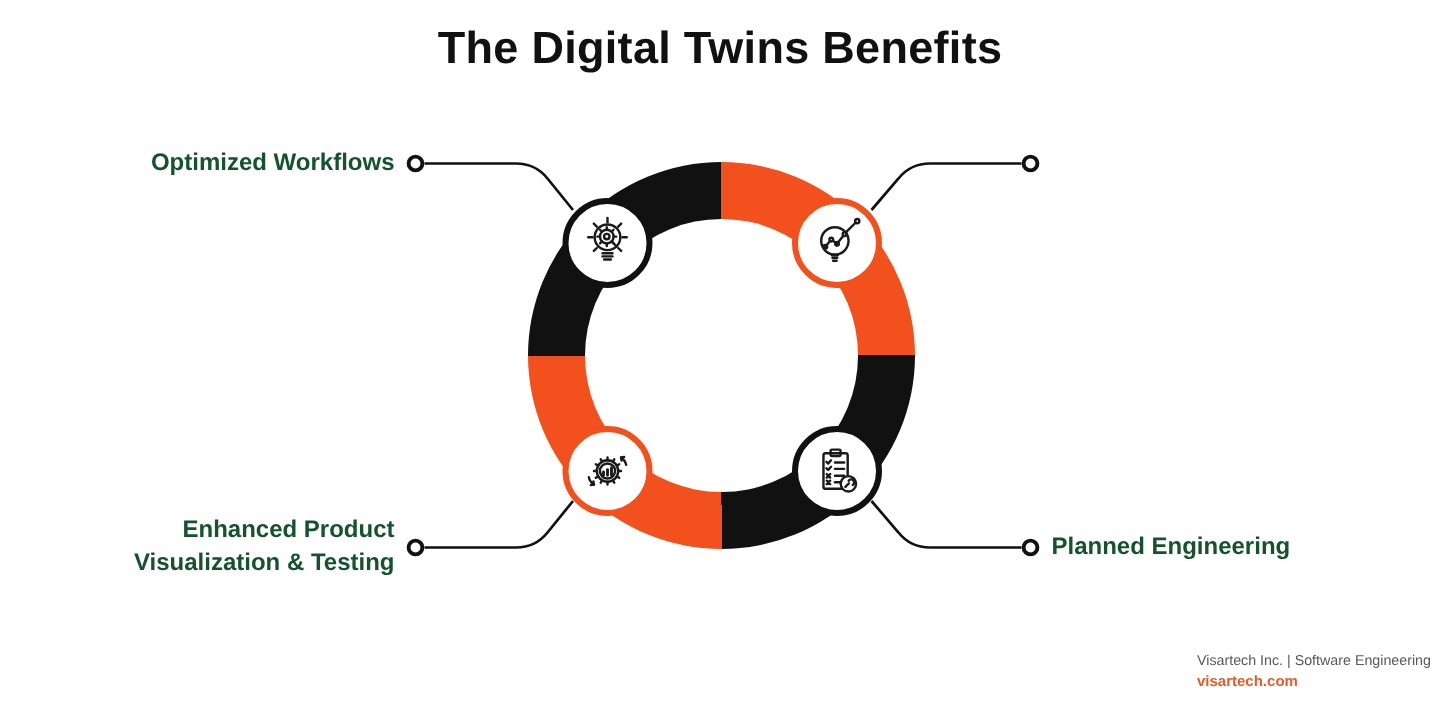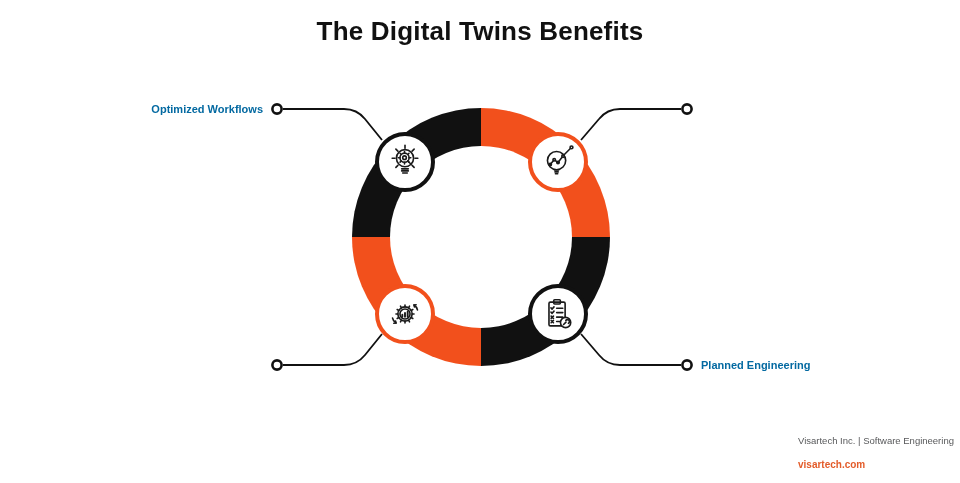--- a/index.html
+++ b/index.html
@@ -3,21 +3,21 @@
 <meta charset="utf-8">
 <style>
   html,body{margin:0;padding:0;}
   body{
     width:960px;height:483px;background:#ffffff;position:relative;overflow:hidden;
     font-family:"Liberation Sans","DejaVu Sans",sans-serif;color:#1a1a1a;
   }
   .stage{position:absolute;inset:0;}
   .title{
     position:absolute;top:16px;left:0;width:960px;text-align:center;
-    font-size:26px;font-weight:700;color:#111;letter-spacing:.2px;
+    font-size:30px;font-weight:700;color:#111;letter-spacing:.2px;
   }
   
   .donut{
     position:absolute;left:352px;top:108px;width:258px;height:258px;border-radius:50%;
     background:conic-gradient(#F2501C 0deg 90deg,#111111 90deg 180deg,#F2501C 180deg 270deg,#111111 270deg 360deg);
   }
   .donut-hole{
     position:absolute;left:38px;top:38px;width:182px;height:182px;border-radius:50%;background:#ffffff;
   }
   
@@ -26,28 +26,28 @@
   .badge{
     position:absolute;width:52px;height:52px;border-radius:50%;background:#fff;
     display:flex;align-items:center;justify-content:center;box-sizing:content-box;
   }
   .badge.black{border:4px solid #111111;}
   .badge.orange{border:4px solid #F2501C;}
   .badge svg{width:38px;height:38px;}
   .icon-stroke{fill:none;stroke:#1a1a1a;stroke-width:1.7;stroke-linecap:round;stroke-linejoin:round;}
   
   .label{
-    position:absolute;font-size:11px;font-weight:600;color:#0369a1;line-height:22px;white-space:nowrap;
+    position:absolute;font-size:16px;font-weight:600;color:#14532d;line-height:22px;white-space:nowrap;
   }
   .label.right-align{text-align:right;}
   .label.wrap{white-space:normal;width:178px;}
   
   .footer{position:absolute;left:798px;top:435px;font-size:9.5px;line-height:12px;}
   .footer .company{color:#58595B;}
-  .footer .website{color:#E35C2A;font-weight:600;font-size:10px;margin-top:12px;}
+  .footer .website{color:#E35C2A;font-weight:600;font-size:10px;margin-top:2px;}
 </style>
 </head>
 <body>
 
 <div class="stage">
 
   <div class="title">The Digital Twins Benefits</div>
 
   <div class="donut">
     <div class="donut-hole"></div>
@@ -135,20 +135,21 @@
         <circle cx="28" cy="29" r="5.4" fill="#fff"></circle>
         <path d="M25.9 31.1l2.5 -2.5"></path>
         <path d="M28.2 26.8a2.1 2.1 0 1 1 2.8 3"></path>
       </g>
     </svg>
   </div>
 
   <div class="label right-align" style="right:697px;top:98px;">Optimized Workflows</div>
 
 
+  <div class="label right-align wrap" style="right:697px;top:343px;">Enhanced Product Visualization &amp; Testing</div>
 
   <div class="label" style="left:701px;top:354px;">Planned Engineering</div>
 
   <div class="footer">
     <div class="company">Visartech Inc.  |  Software Engineering</div>
     <div class="website">visartech.com</div>
   </div>
 
 </div>
 

